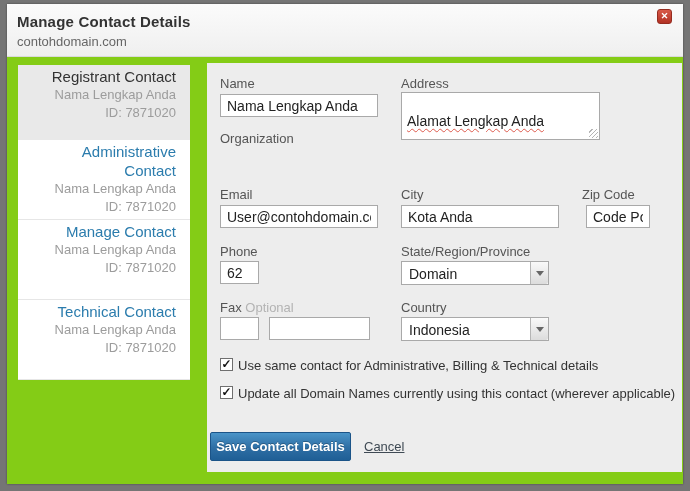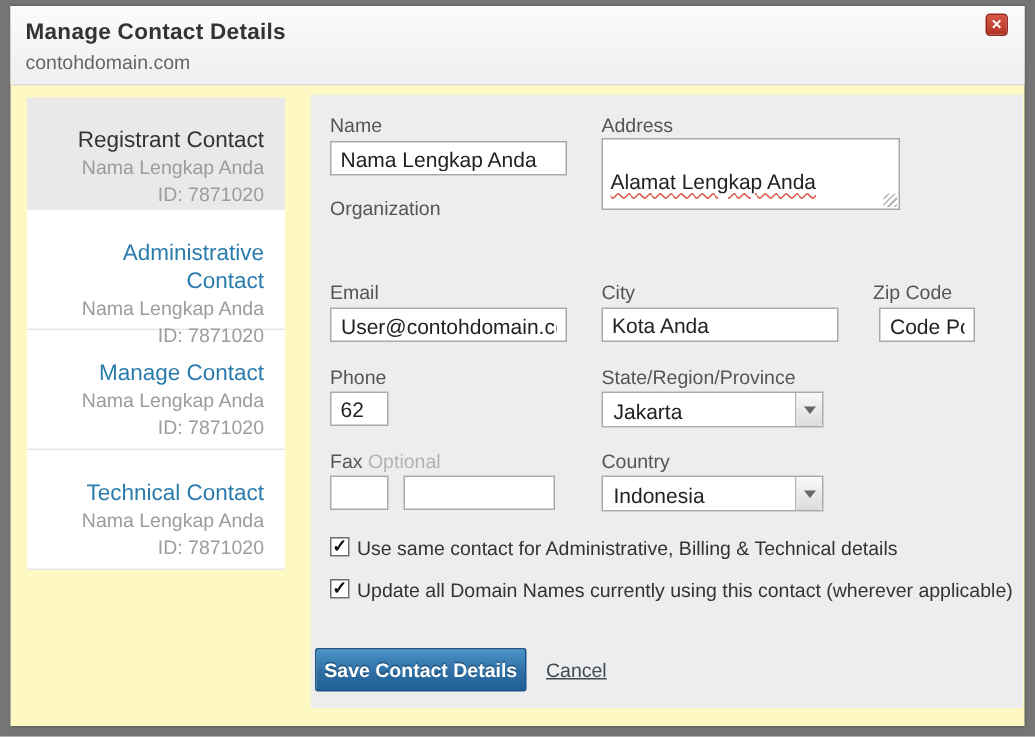--- a/index.html
+++ b/index.html
@@ -5,42 +5,42 @@
   * { box-sizing: border-box; margin: 0; padding: 0; }
   html,body { width:690px; height:491px; }
   body {
     background:#757575;
     font-family:"Liberation Sans", sans-serif;
     position:relative;
     overflow:hidden;
   }
   .dialog {
     position:absolute; left:7px; top:4px; width:676px; height:480px;
-    background:#fef9c3;
+    background:#84cc16;
     box-shadow:0 0 2px rgba(0,0,0,.4);
   }
   
   .hdr {
     position:relative; height:53px;
     background:linear-gradient(#fbfbfb,#efefef);
     border-bottom:1px solid #dadada;
     padding:9px 16px 0 10px;
   }
   .hdr .title { font-size:15px; font-weight:bold; color:#333; letter-spacing:.2px; }
   .hdr .subtitle { font-size:13px; color:#666; margin-top:4px; }
   .close-btn {
     position:absolute; top:5px; right:11px; width:15px; height:15px;
     background:linear-gradient(#d85948,#b23124);
     border:1px solid #952c20; border-radius:3px;
     color:#fff; font-size:9px; font-weight:bold; line-height:13px; text-align:center;
     cursor:pointer;
   }
   
   .sidebar { position:absolute; left:11px; top:61px; width:172px; }
-  .side-item { height:80px; padding:19px 14px 0; text-align:right; border-bottom:1px solid #e6e6e6; cursor:pointer; background:#fff; }
+  .side-item { height:80px; padding:2px 14px 0; text-align:right; border-bottom:1px solid #e6e6e6; cursor:pointer; background:#fff; }
   .side-item.selected { height:75px; background:#e9e9e9; border-bottom:none; }
   .side-item .t { font-size:15px; line-height:19px; color:#2b7cad; }
   .side-item.selected .t { color:#333; }
   .side-item .s { font-size:13px; line-height:18px; color:#9c9c9c; }
   
   .panel { position:absolute; left:188px; top:59px; width:475px; height:409px; background:#ededed;margin-left:12px; }
   .panel .lbl { position:absolute; font-size:13px; color:#555; line-height:14px; white-space:nowrap; }
   .panel .lbl .opt { color:#b3b3b3; }
   .inp {
     position:absolute; height:23px; border:1px solid #a9a9a9; background:#fff;
@@ -138,21 +138,21 @@
     <input class="inp" style="left: 194px; top: 142px; width: 158px;" value="Kota Anda">
 
     <div class="lbl" style="left:375px;top:125px">Zip Code</div>
     <input class="inp" style="left: 379px; top: 142px; width: 64px;" value="Code Pos">
 
     <div class="lbl" style="left:13px;top:182px">Phone</div>
     <input class="inp" style="left: 13px; top: 198px; width: 39px;" value="62">
 
     <div class="lbl" style="left:194px;top:182px">State/Region/Province</div>
     <div class="sel" style="left:194px;top:198px">
-      <span class="sel-text">Jakarta</span>
+      <span class="sel-text">Domain</span>
       <div class="sel-btn">
           <div class="tri"></div>
         </div>
     </div>
 
     <div class="lbl" style="left:13px;top:238px"><span>Fax</span> <span class="opt">Optional</span></div>
     <input class="inp" style="left: 13px; top: 254px; width: 39px;" value="">
     <input class="inp" style="left: 62px; top: 254px; width: 101px;" value="">
 
     <div class="lbl" style="left:194px;top:238px">Country</div>

